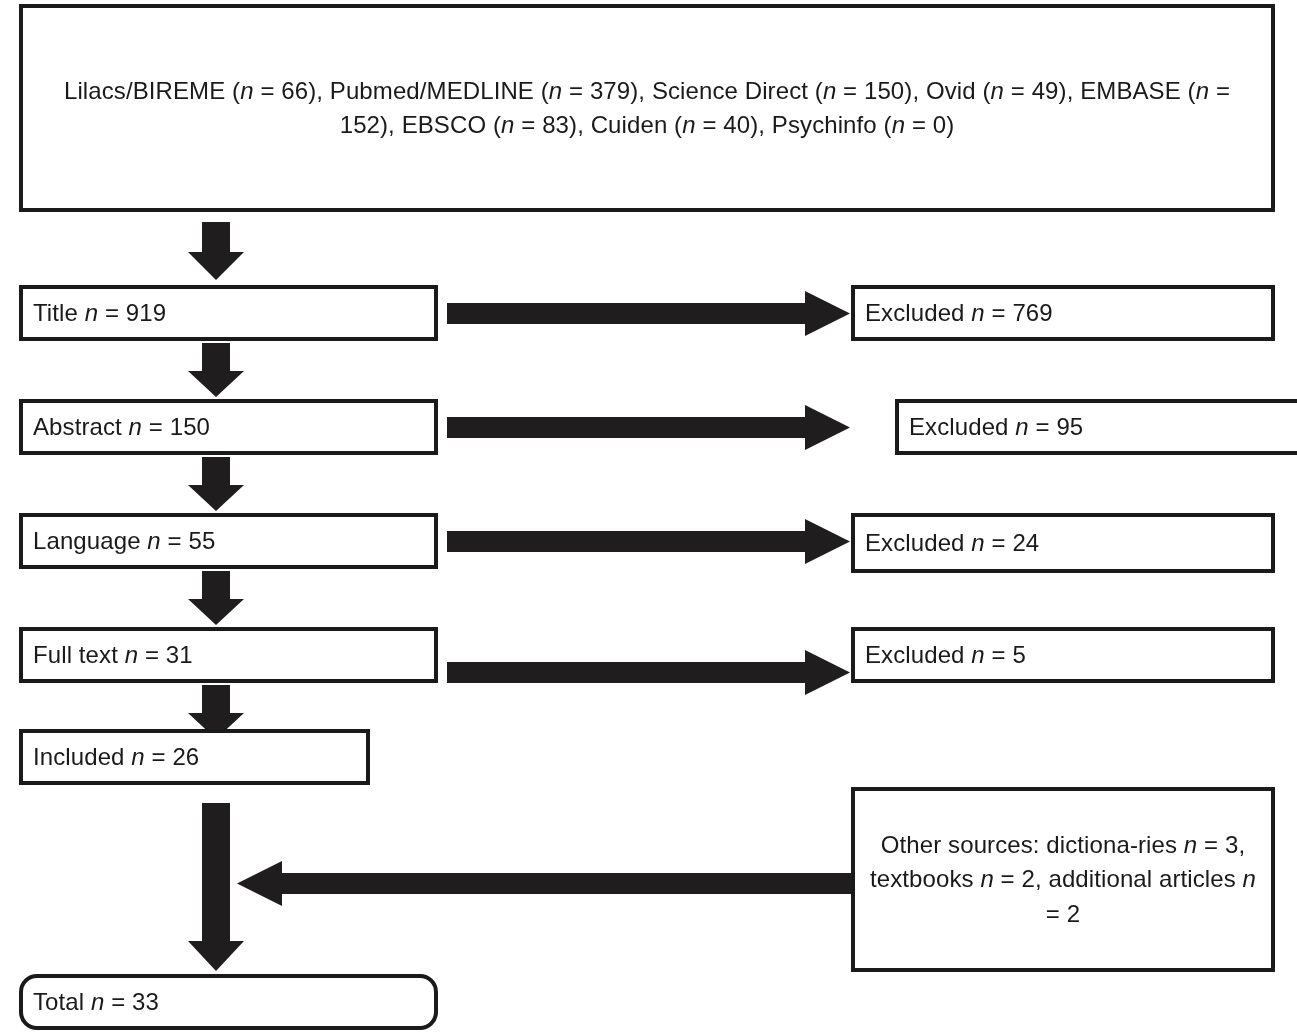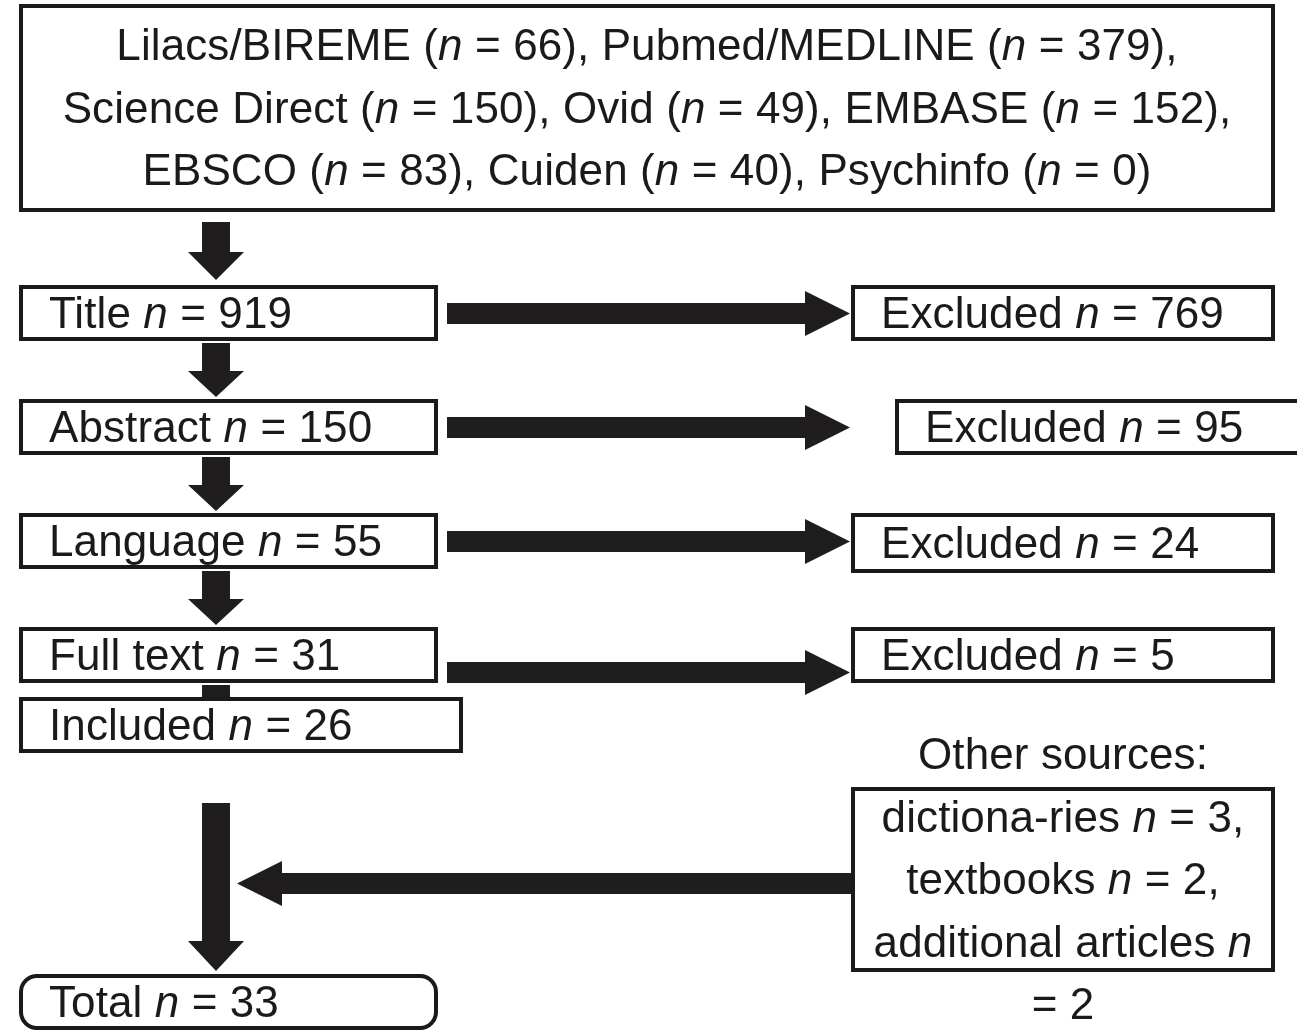--- a/index.html
+++ b/index.html
@@ -22,27 +22,27 @@
     border: 4px solid #1a1a1a;
     background: #ffffff;
     display: flex;
     align-items: center;
   }
   .box.center-text {
     justify-content: center;
     text-align: center;
   }
   .box-label {
-    font-size: 44px;
+    font-size: 24px;
     line-height: 1.42;
     letter-spacing: 0.1px;
     white-space: pre-wrap;
   }
   .box.left-pad .box-label {
-    padding-left: 26px;
+    padding-left: 10px;
   }
   .box.center-text .box-label {
     padding: 0 14px;
   }
   .ital {
     font-style: italic;
   }
   .arrow {
     position: absolute;
   }
@@ -143,21 +143,21 @@
   <div class="box left-pad" style="left:851px; top:627px; width:424px; height:56px;">
     <div class="box-label">Excluded <span class="ital">n</span> = 5</div>
   </div>
 
   <div class="arrow" style="left:188px; top:685px; width:56px; height:54px;">
     <svg width="56" height="54" viewBox="0 0 56 54">
       <polygon points="14,0 42,0 42,28 56,28 28,54 0,28 14,28"></polygon>
     </svg>
   </div>
 
-  <div class="box left-pad" style="left:19px; top:697px; width:444px; height:56px;">
+  <div class="box left-pad" style="left:19px; top:729px; width:351px; height:56px;">
     <div class="box-label">Included <span class="ital">n</span> = 26</div>
   </div>
 
   <div class="arrow" style="left:188px; top:803px; width:56px; height:168px;">
     <svg width="56" height="168" viewBox="0 0 56 168">
       <polygon points="14,0 42,0 42,138 56,138 28,168 0,138 14,138"></polygon>
     </svg>
   </div>
 
   <div class="box center-text" style="left:851px; top:787px; width:424px; height:185px;">

